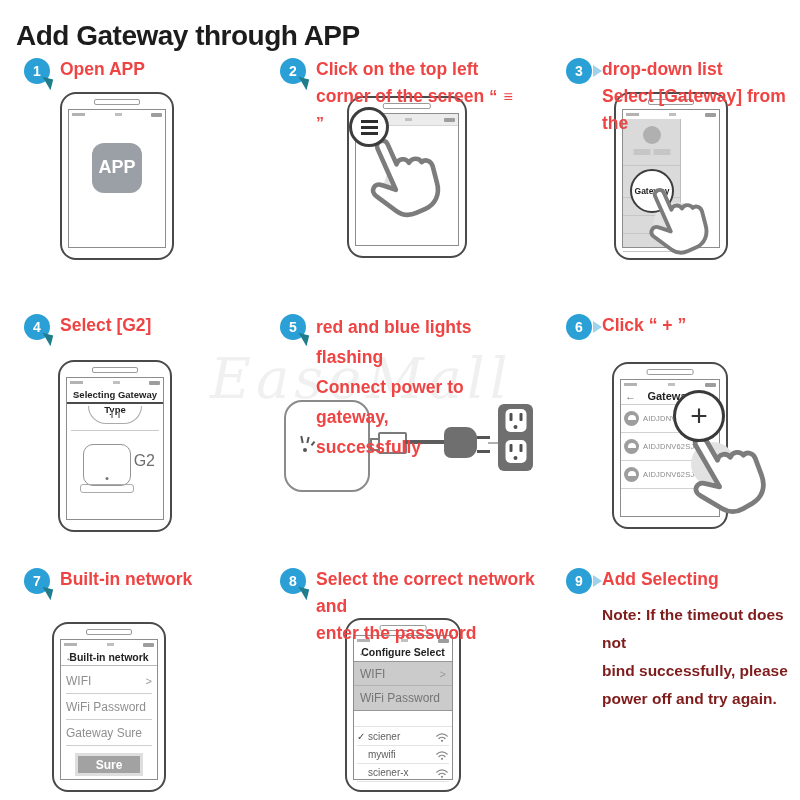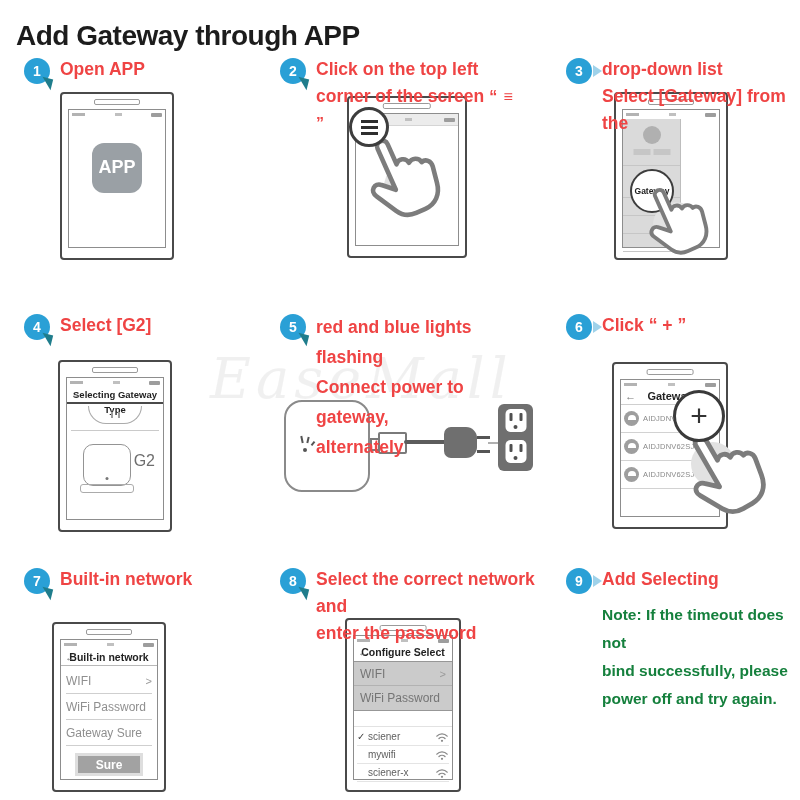--- a/index.html
+++ b/index.html
@@ -15,24 +15,24 @@
   .step{position:absolute;z-index:2;}
   .badge{position:absolute;left:0;top:2px;width:26px;height:26px;border-radius:50%;background:#2aa0d6;
          color:#fff;font-size:14px;font-weight:bold;display:flex;align-items:center;justify-content:center;}
   .badge.t-down::after{content:'';position:absolute;right:-2px;bottom:-5px;width:0;height:0;
          border-left:11px solid transparent;border-top:11px solid #1f7d8c;transform:rotate(14deg);}
   .badge.t-right::after{content:'';position:absolute;right:-10px;top:7px;width:0;height:0;
          border-top:6px solid transparent;border-bottom:6px solid transparent;border-left:9px solid #9fd2ea;}
   .slines{margin-left:36px;font-size:17.5px;font-weight:bold;line-height:27px;color:#ef4444;}
   .lh-wide .slines{line-height:30px;}
   .suffix{font-size:16px;letter-spacing:1px;}
-  .note{margin-left:36px;margin-top:8px;font-size:15.5px;font-weight:bold;line-height:28px;color:#15803d;}
-
-  
-  .phone{position:absolute;background:#fff;border:2px solid #4a4a4a;border-radius:4px;z-index:1;}
+  .note{margin-left:36px;margin-top:8px;font-size:15.5px;font-weight:bold;line-height:28px;color:#7f1d1d;}
+
+  
+  .phone{position:absolute;background:#fff;border:2px solid #4a4a4a;border-radius:16px;z-index:1;}
   .speaker{position:absolute;top:5px;left:50%;transform:translateX(-50%);width:40%;height:4px;
            border:1px solid #9a9a9a;border-radius:2px;}
   .screen{position:absolute;left:6px;right:6px;top:15px;bottom:10px;border:1px solid #8d8d8d;}
   .statusbar{position:absolute;top:0;left:0;right:0;height:9px;display:flex;align-items:center;
              justify-content:space-between;padding:0 3px;box-sizing:border-box;}
   .sb-l{width:13px;height:3px;background:#b3b3b3;}
   .sb-c{width:7px;height:3px;background:#c0c0c0;}
   .sb-r{width:11px;height:4px;background:#9d9d9d;border-radius:1px;}
 
   
@@ -174,21 +174,21 @@
     <div class="slines">
         <div>Select [G2]</div>
       </div>
   </div>
 
   <div class="step lh-wide" style="left:280px;top:312px;width:260px">
     <span class="badge t-down">5</span>
     <div class="slines">
       <div>red and blue lights flashing</div>
       <div>Connect power to gateway,</div>
-      <div>alternately</div>
+      <div>successfully</div>
     </div>
   </div>
 
   <div class="step" style="left:566px;top:312px;width:200px">
     <span class="badge t-right">6</span>
     <div class="slines">
         <div>Click “ + ”</div>
       </div>
   </div>
 

